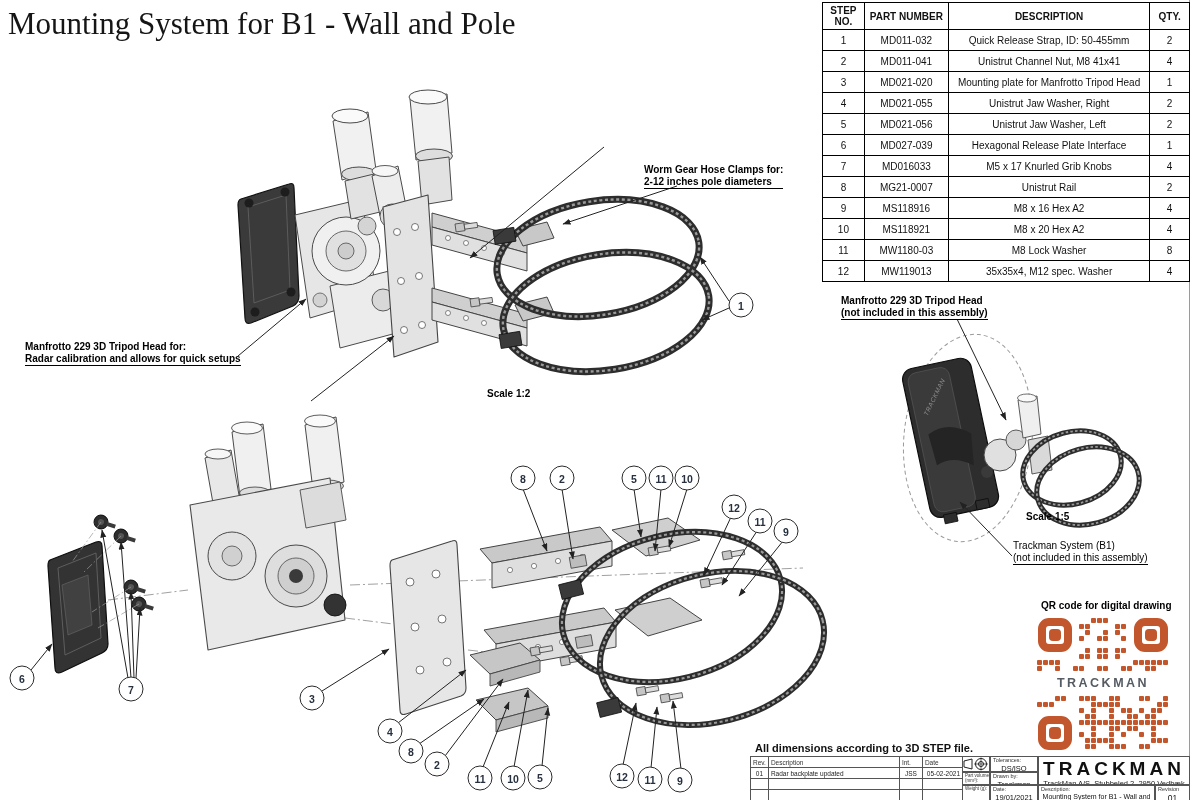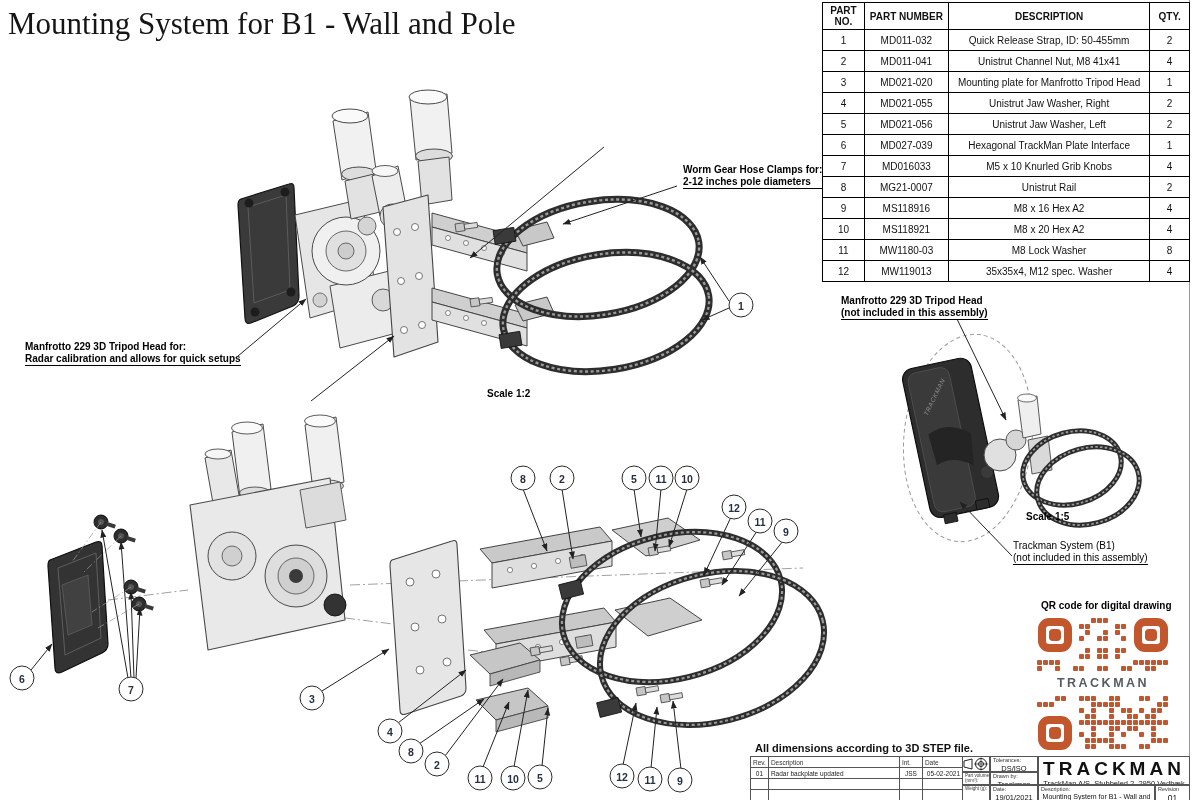--- a/index.html
+++ b/index.html
@@ -289,21 +289,21 @@
 
   <div class="frame-line" style="left:1189px;top:0;width:1px;height:800px;"></div>
 
   <div class="drawing-title">
     <div>Mounting System for B1 - Wall and Pole</div>
   </div>
 
   <table id="bom">
     <thead>
         <tr>
-          <th class="c0">PART NO.</th>
+          <th class="c0">STEP NO.</th>
           <th class="c1">PART NUMBER</th>
           <th class="c2">DESCRIPTION</th>
           <th class="c3">QTY.</th>
         </tr>
       </thead>
     <tbody>
         <tr>
           <td class="c0">1</td>
           <td class="c1">MD011-032</td>
           <td class="c2">Quick Release Strap, ID: 50-455mm</td>
@@ -329,27 +329,27 @@
         </tr>
         <tr>
           <td class="c0">5</td>
           <td class="c1">MD021-056</td>
           <td class="c2">Unistrut Jaw Washer, Left</td>
           <td class="c3">2</td>
         </tr>
         <tr>
           <td class="c0">6</td>
           <td class="c1">MD027-039</td>
-          <td class="c2">Hexagonal TrackMan Plate Interface</td>
+          <td class="c2">Hexagonal Release Plate Interface</td>
           <td class="c3">1</td>
         </tr>
         <tr>
           <td class="c0">7</td>
           <td class="c1">MD016033</td>
-          <td class="c2">M5 x 10 Knurled Grib Knobs</td>
+          <td class="c2">M5 x 17 Knurled Grib Knobs</td>
           <td class="c3">4</td>
         </tr>
         <tr>
           <td class="c0">8</td>
           <td class="c1">MG21-0007</td>
           <td class="c2">Unistrut Rail</td>
           <td class="c3">2</td>
         </tr>
         <tr>
           <td class="c0">9</td>
@@ -371,21 +371,21 @@
         </tr>
         <tr>
           <td class="c0">12</td>
           <td class="c1">MW119013</td>
           <td class="c2">35x35x4, M12 spec. Washer</td>
           <td class="c3">4</td>
         </tr>
       </tbody>
   </table>
 
-  <div class="note" style="left:683px;top:164px;">
+  <div class="note" style="left:644px;top:164px;">
     <span>Worm Gear Hose Clamps for:</span>
     <span class="ul">2-12 inches pole diameters</span>
   </div>
   <div class="note" style="left:25px;top:341px;">
     <span>Manfrotto 229 3D Tripod Head for:</span>
     <span class="ul">Radar calibration and allows for quick setups</span>
   </div>
   <div class="note" style="left:841px;top:295px;">
     <span>Manfrotto 229 3D Tripod Head</span>
     <span class="ul">(not included in this assembly)</span>

